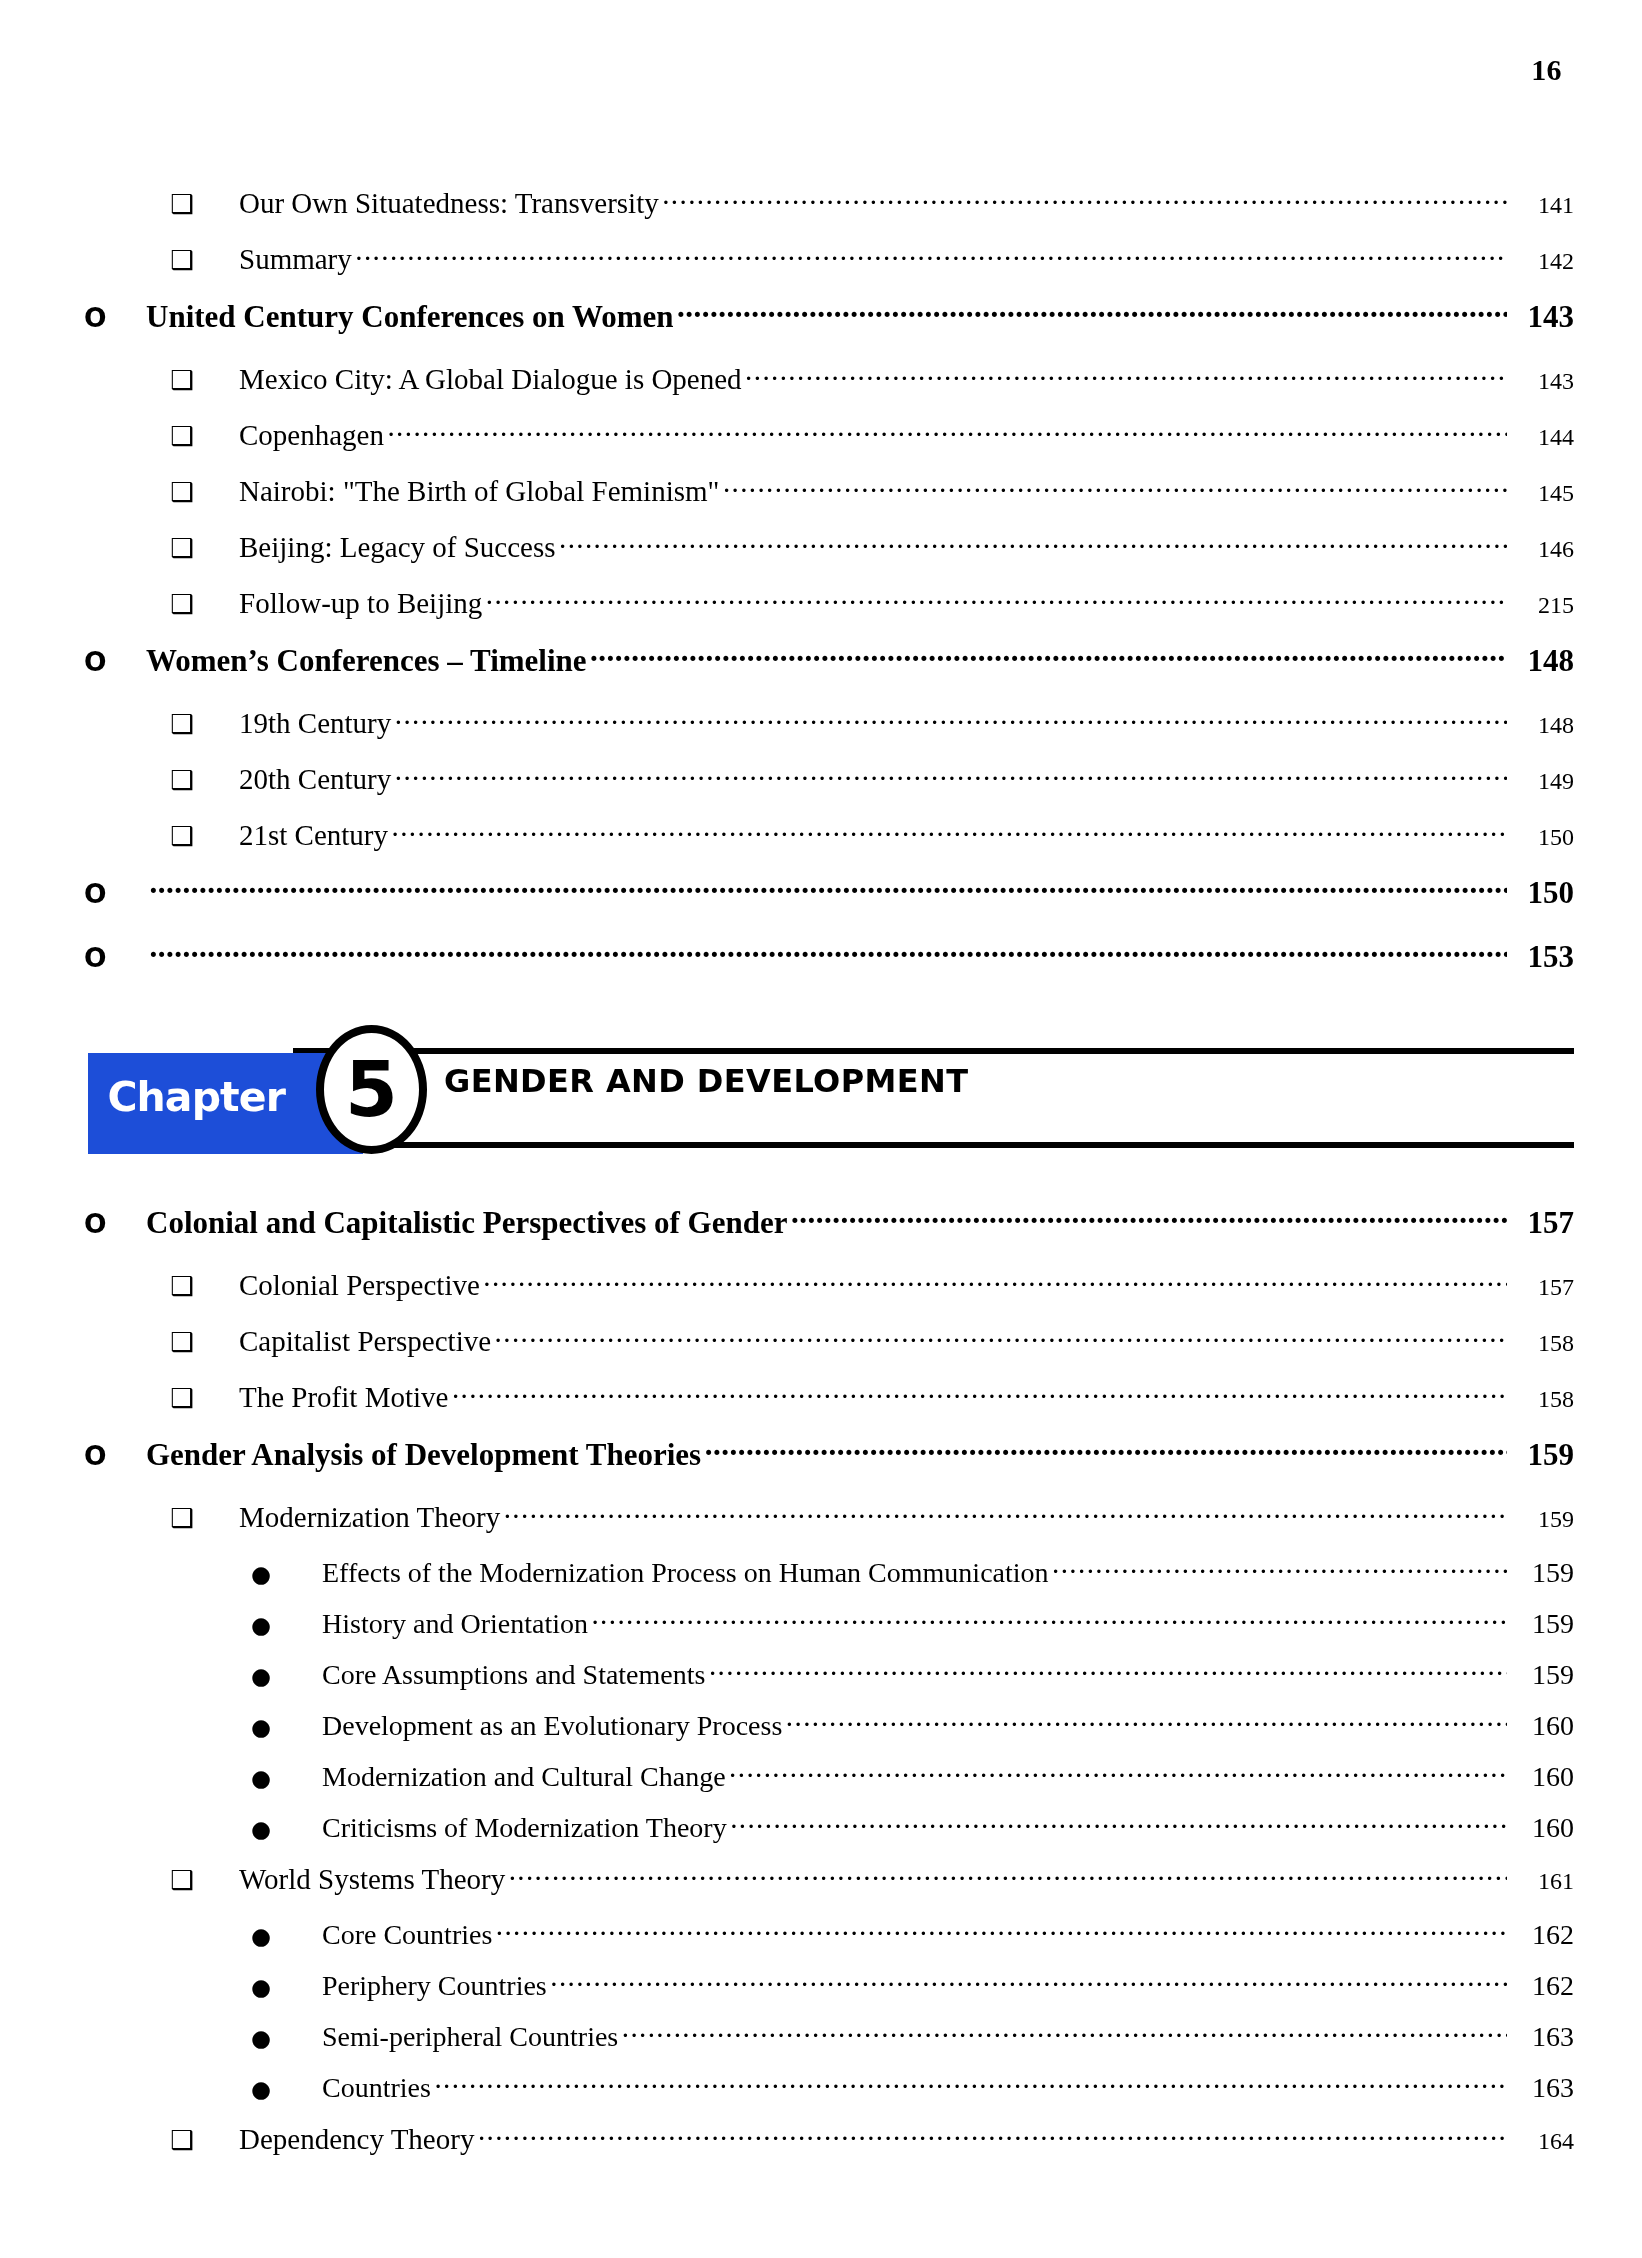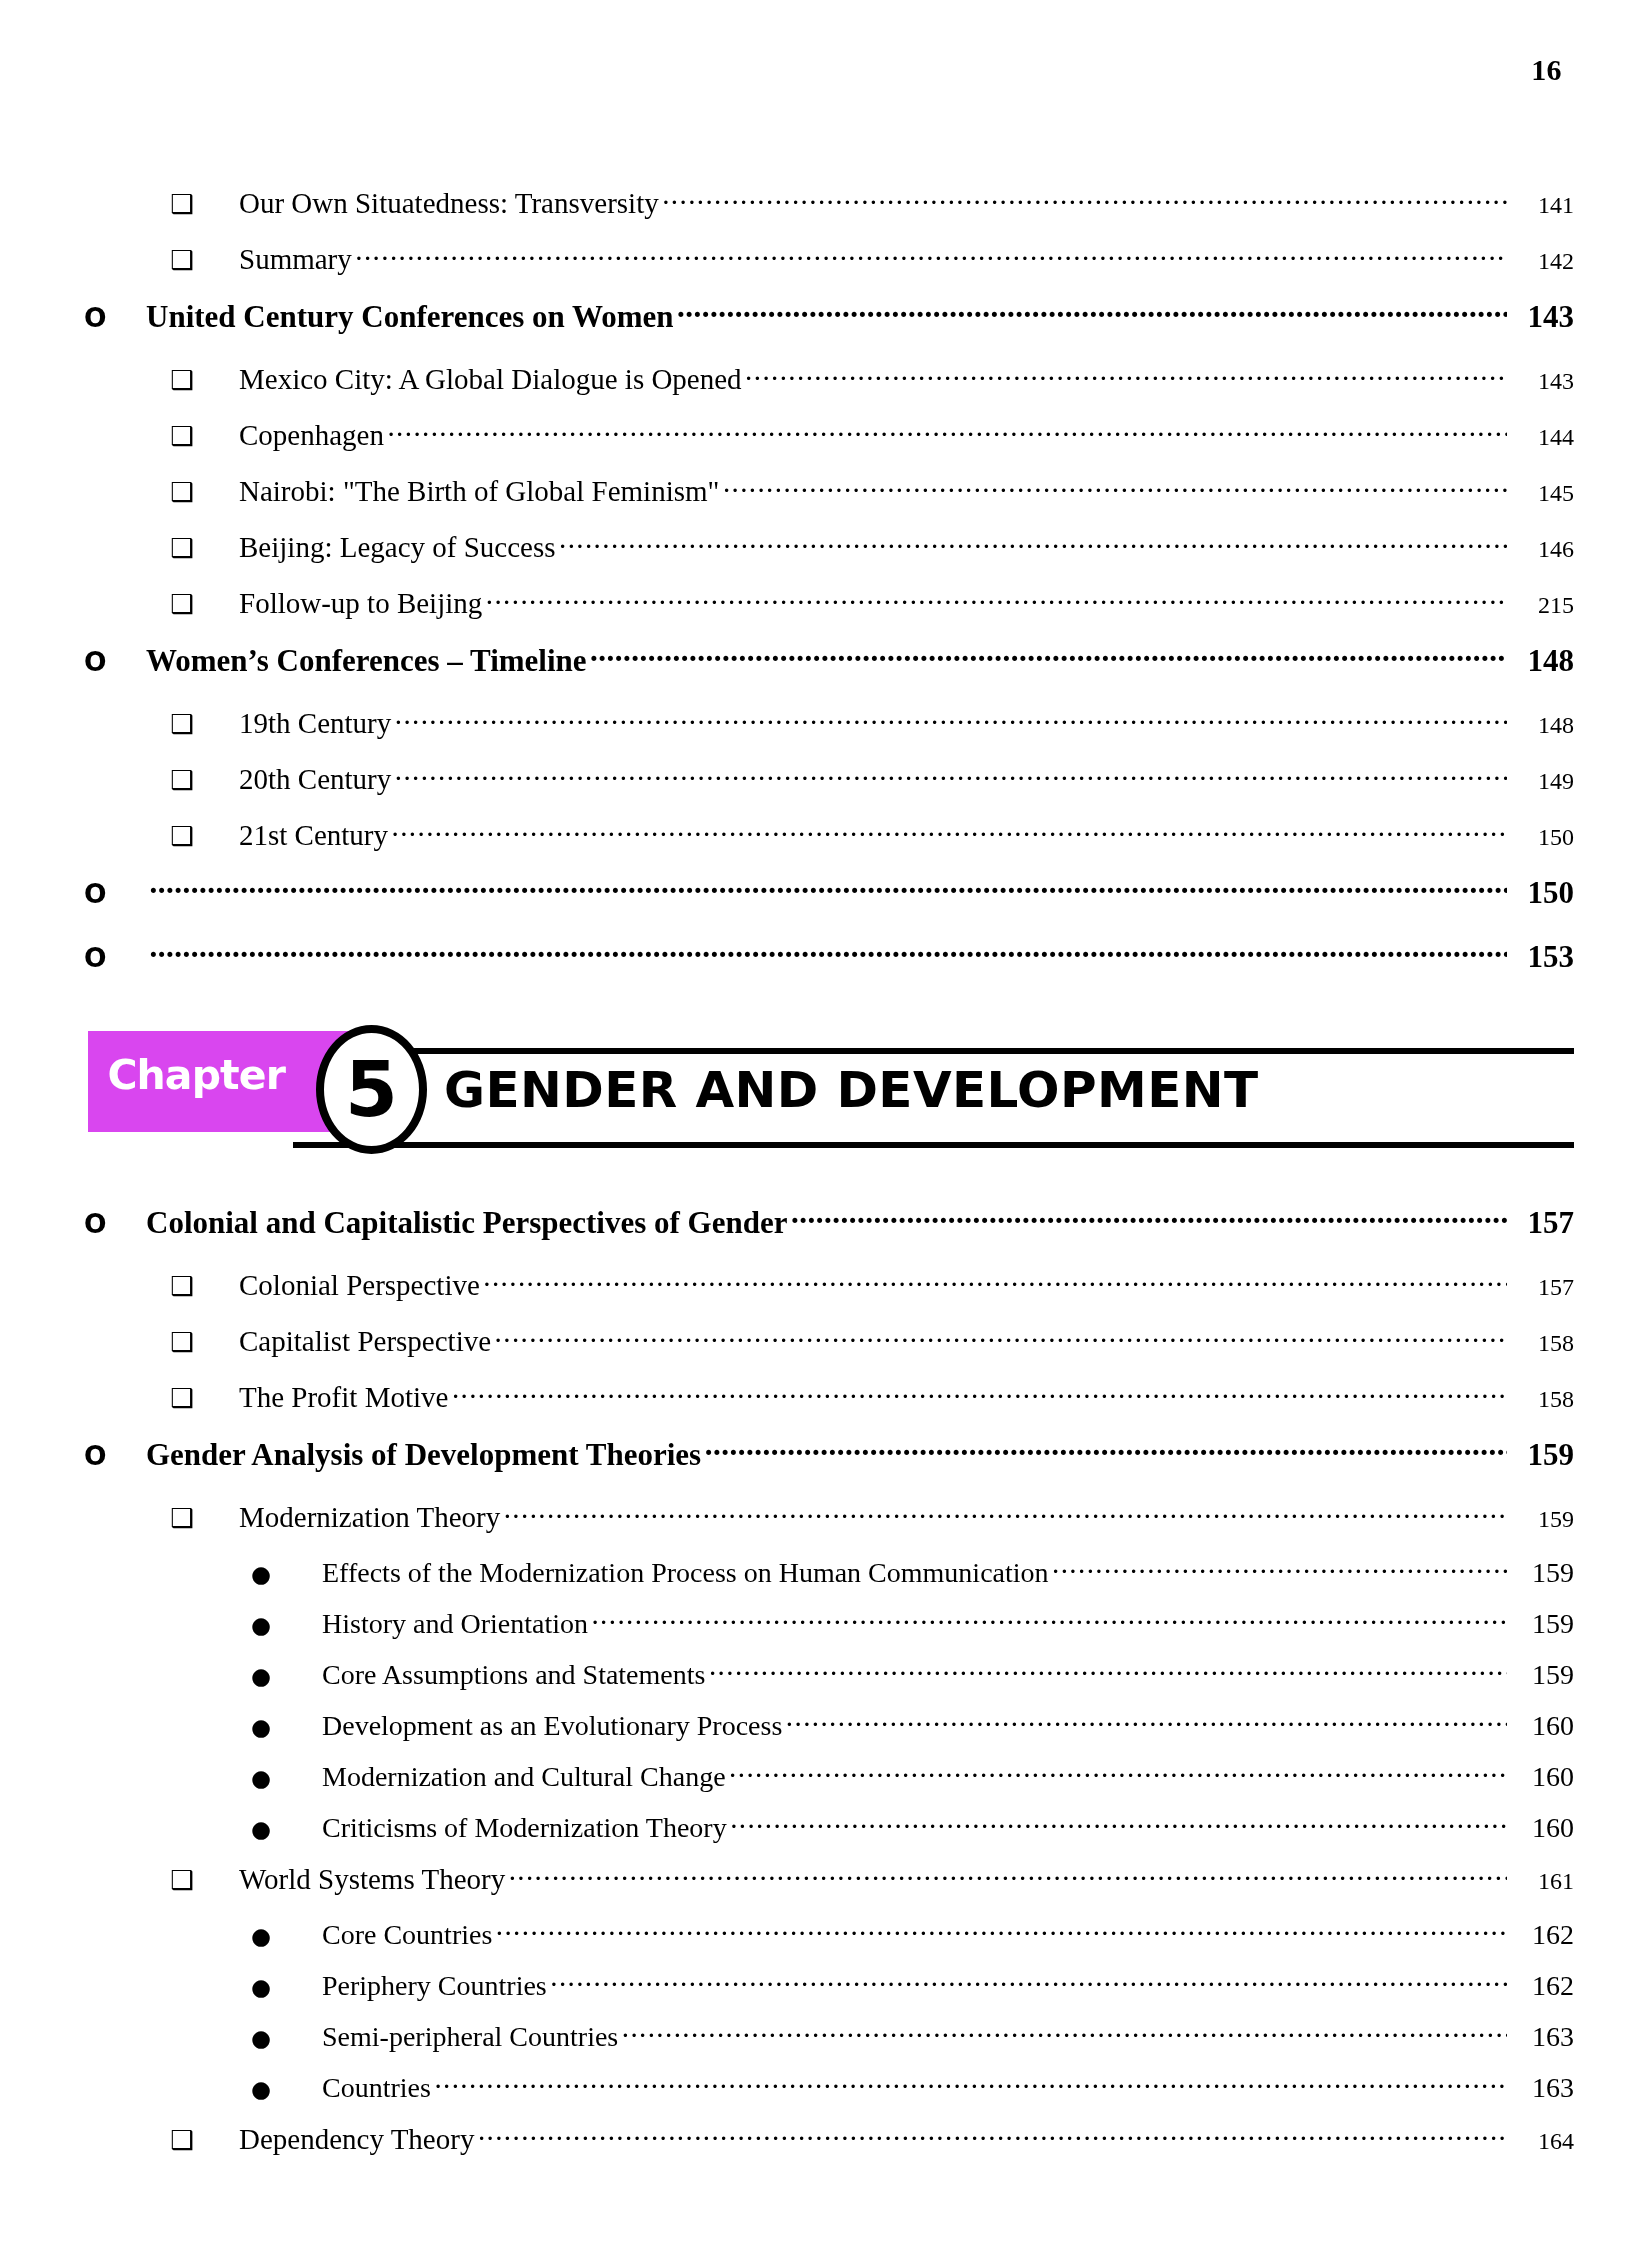--- a/index.html
+++ b/index.html
@@ -149,24 +149,24 @@
     width: 1281px;
     height: 6.2px;
     background: #000;
   }
   .banner-rule.top { top: 29px; }
   .banner-rule.bottom { top: 123px; }
 
   .chapter-box {
     position: absolute;
     left: 0;
-    top: 12px;
+    top: 34px;
     width: 275px;
     height: 101px;
-    background: #d946ef;
+    background: #1d4ed8;
   }
   .chapter-word {
     position: absolute;
     left: 19.4px;
     top: 24px;
     color: #ffffff;
     font-family: "DejaVu Sans", sans-serif;
     font-size: 41px;
     font-weight: bold;
     letter-spacing: -0.9px;
@@ -196,21 +196,21 @@
     font-size: 76px;
     font-weight: bold;
     color: #000;
     line-height: 1;
   }
   .chapter-title {
     position: absolute;
     left: 356px;
     top: 46px;
     font-family: "DejaVu Sans", sans-serif;
-    font-size: 50px;
+    font-size: 32px;
     font-weight: bold;
     letter-spacing: 0.4px;
     line-height: 1;
   }
 
   
   .toc-lower {
     position: absolute;
     top: 1202px;
     left: 0;

